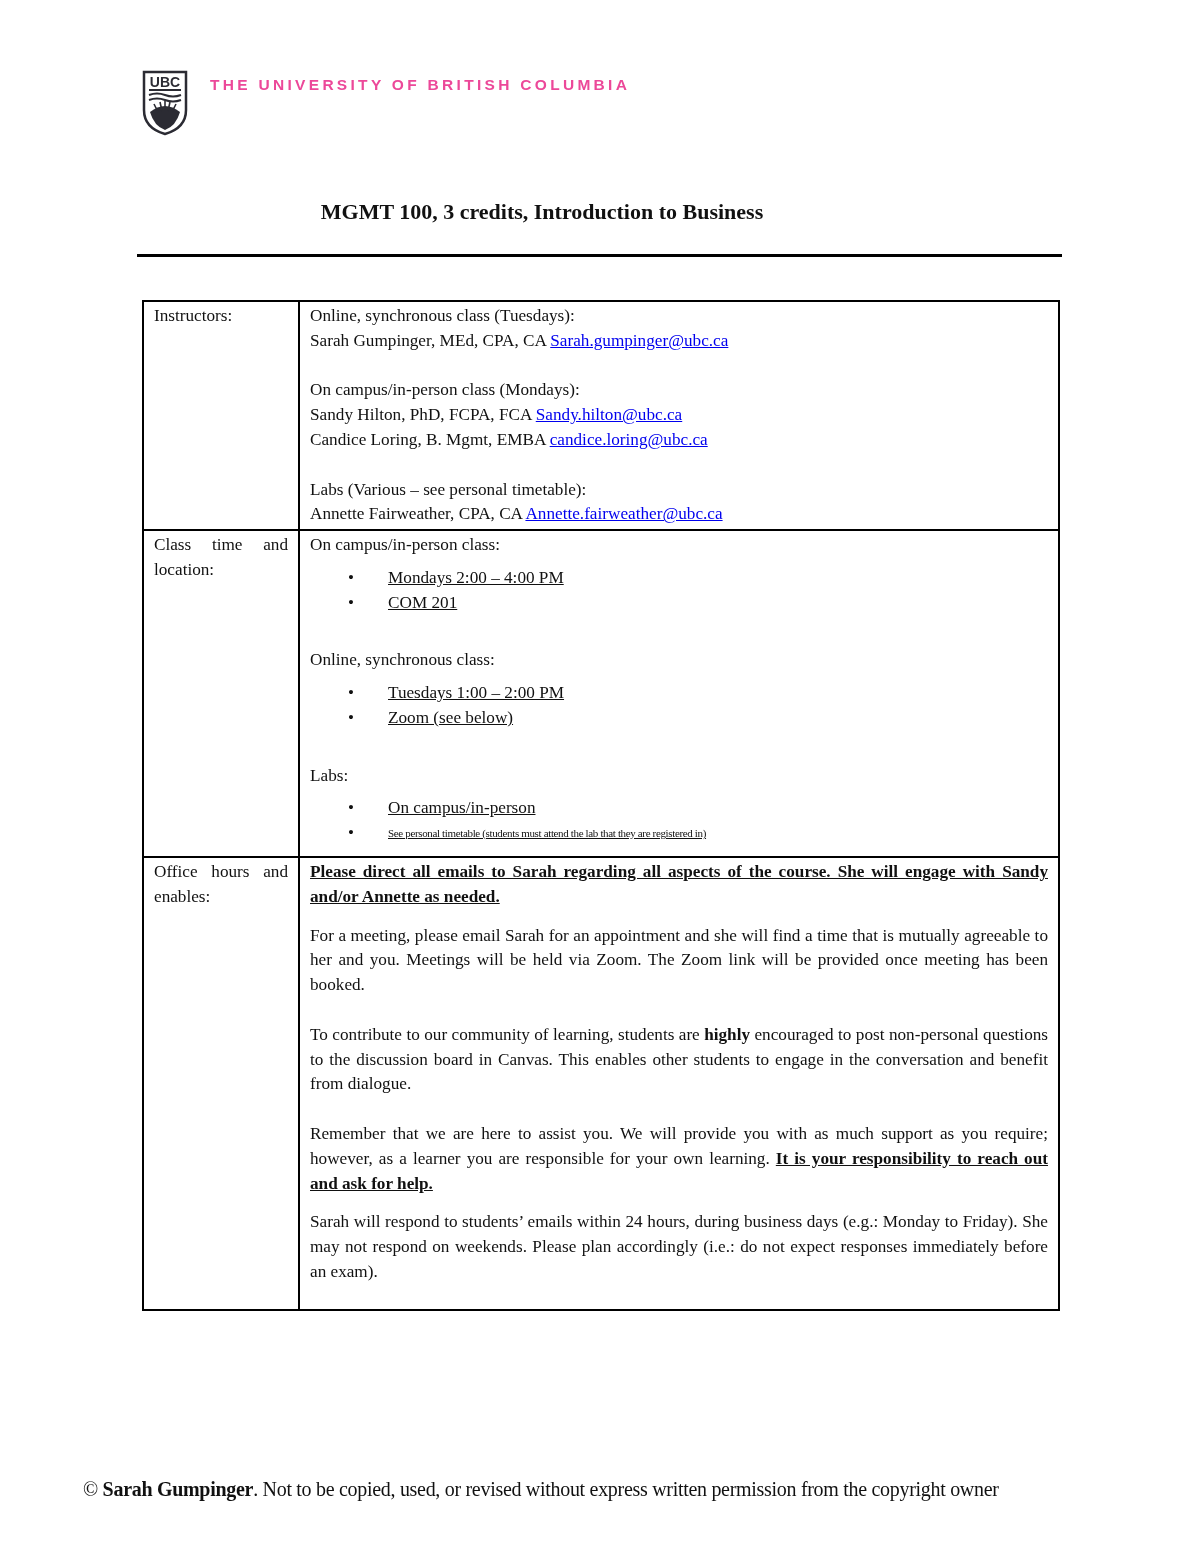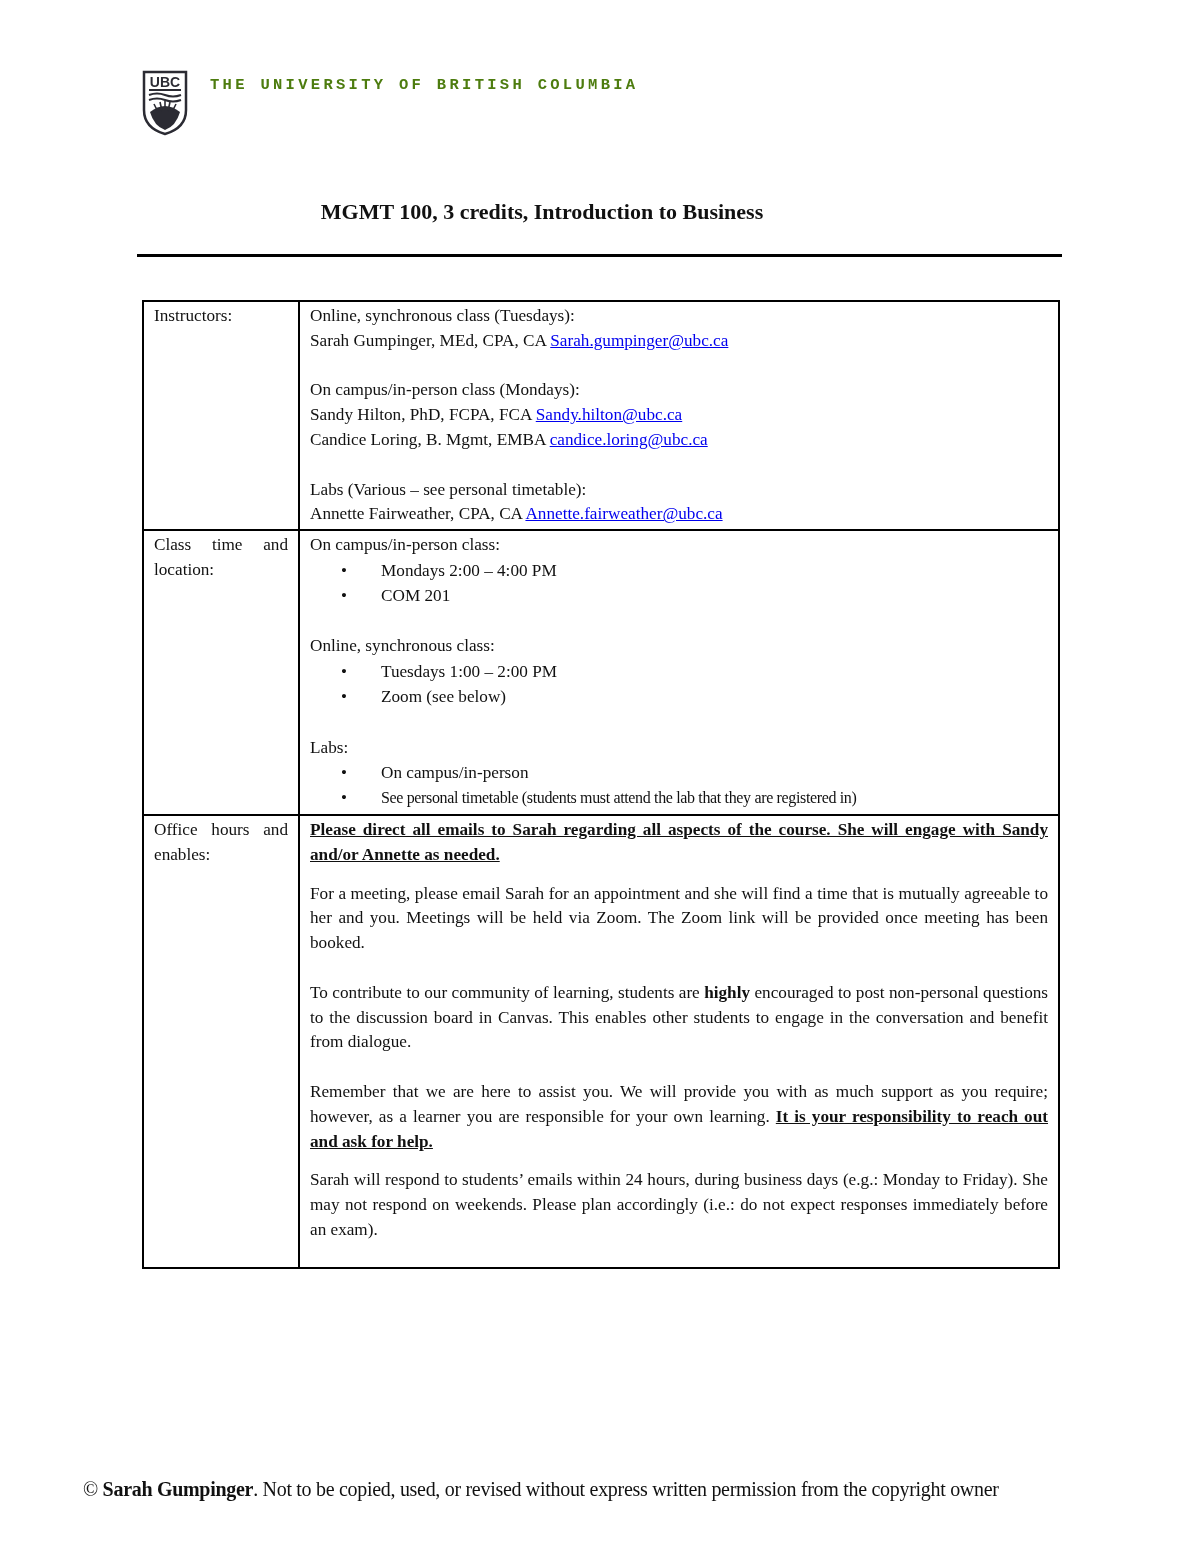--- a/index.html
+++ b/index.html
@@ -1,40 +1,40 @@
 <!DOCTYPE html>
 <html><head>
 <meta charset="utf-8">
 <style>
   html, body { margin:0; padding:0; background:#ffffff; }
   body { width:1200px; height:1553px; position:relative; overflow:hidden;
          font-family:"Liberation Serif","DejaVu Serif",serif; color:#111; }
   .logo { position:absolute; left:142px; top:70px; display:flex; align-items:center; }
   .crest { width:46px; height:66px; }
   .wordmark { position:absolute; left:68px; top:6px; white-space:nowrap;
-              font-family:Liberation Mono, monospace; font-weight:bold;
-              font-size:15.5px; letter-spacing:3.3px; color:#4d7c0f; }
+              font-family:Liberation Sans, sans-serif; font-weight:bold;
+              font-size:15.5px; letter-spacing:3.3px; color:#ec4899; }
   .title { position:absolute; top:199px; left:0; width:1084px; text-align:center;
            font-weight:bold; font-size:22px; }
   .title-rule { position:absolute; left:137px; top:254px; width:925px; height:3px; background:#000; }
   table.info { position:absolute; left:142px; top:300px; width:918px; border-collapse:collapse;
                font-size:17.2px; line-height:24.8px;padding-left:16px; }
   table.info td { border:2.5px solid #000; vertical-align:top; padding:2px 10px 2px 10px; }
   td.label { width:134px; text-align:justify; text-align-last:left; }
   td.content { text-align:left; }
   .gap { height:24.8px; }
   .gap-small { height:14px; }
   a.mail { color:#0000ee; text-decoration:underline; }
-  ul.bul { margin:1px; padding:0; list-style:none; }
+  ul.bul { margin:8px; padding:0; list-style:none;text-decoration:underline; }
   ul.bul li { position:relative; padding-left:70px; }
   ul.bul li::before { content:"\2022"; position:absolute; left:30px; top:0; font-size:17px; }
   .just { text-align:justify; }
   .bu { font-weight:bold; text-decoration:underline; }
   .b { font-weight:bold;margin-top:37px; }
-  .condensed { font-size:16px; letter-spacing:-0.35px; white-space:nowrap; }
+  .condensed { font-size:11px; letter-spacing:-0.35px; white-space:nowrap; }
   .footer { position:absolute; left:83px; top:1478px; font-size:20px; white-space:nowrap; letter-spacing:-0.3px; }
 </style>
 </head>
 <body>
 
 <div class="logo">
   <svg class="crest" viewBox="0 0 46 66">
     <path d="M2 2 H44 V40 Q44 58 23 64 Q2 58 2 40 Z" fill="#fff" stroke="#2b2b33" stroke-width="2.5"></path>
     <text x="23" y="17" text-anchor="middle" font-family="Liberation Sans, sans-serif" font-weight="bold" font-size="14" fill="#2b2b33">UBC</text>
     <line x1="7" y1="20" x2="39" y2="20" stroke="#2b2b33" stroke-width="2"></line>

